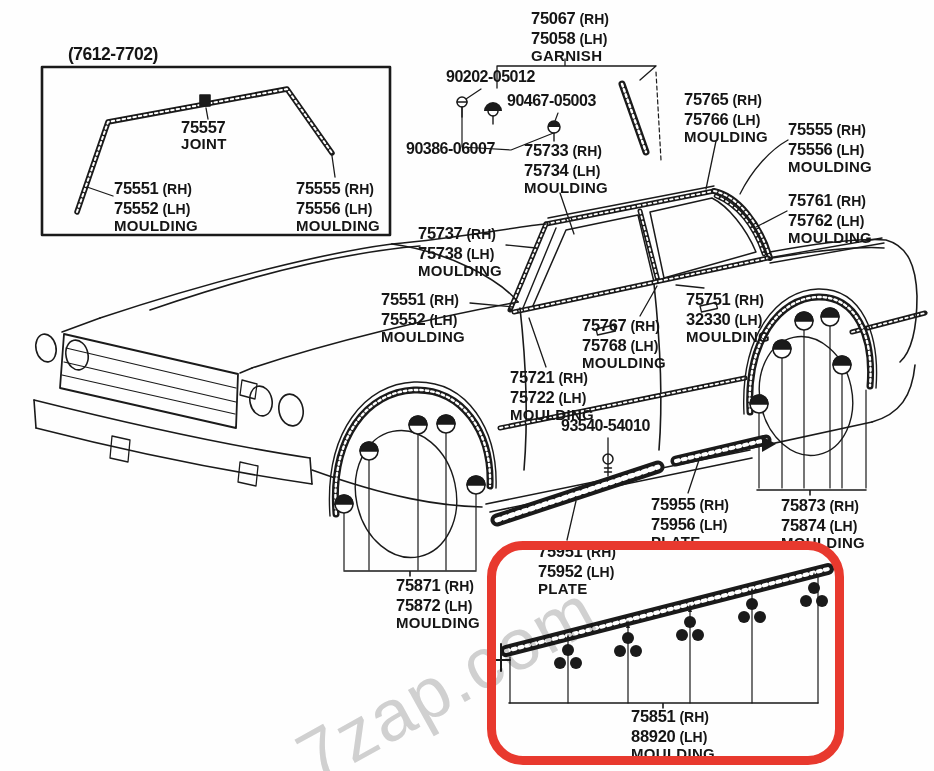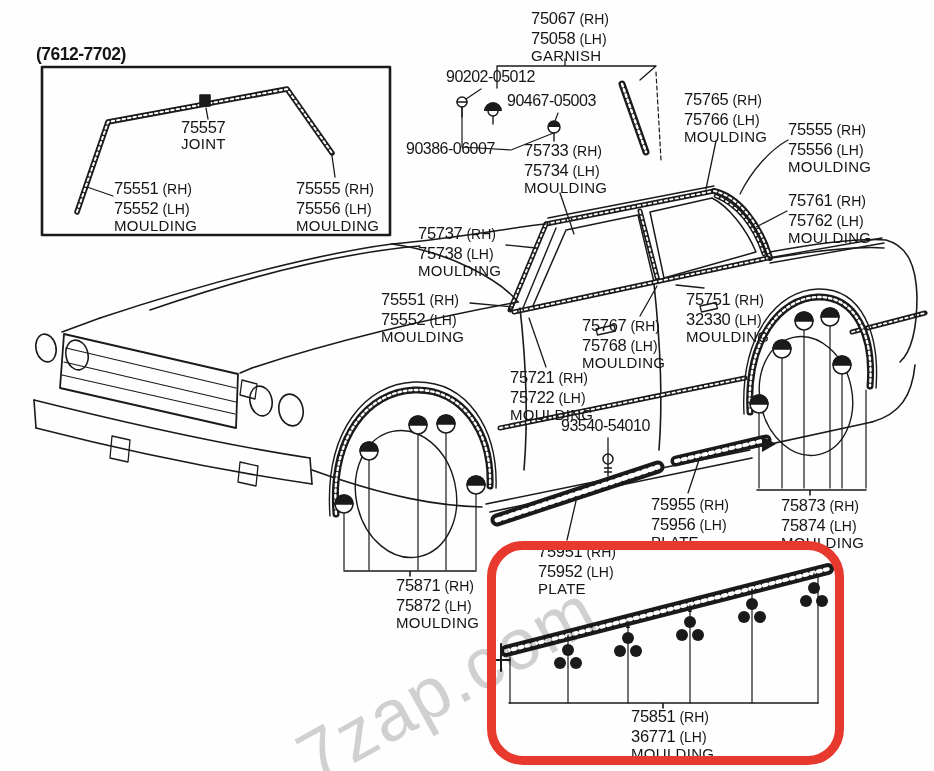--- a/index.html
+++ b/index.html
@@ -1,26 +1,26 @@
 <!DOCTYPE html>
 <html><head>
 <meta charset="utf-8">
 <style>
   html,body{margin:0;padding:0;background:#fff;}
   #stage{position:relative;width:934px;height:771px;background:#fefefe;overflow:hidden;
          font-family:"Liberation Sans",sans-serif;}
   svg{position:absolute;left:0;top:0;z-index:1;}
-  .plabel{position:absolute;z-index:4;font-weight:400;color:#151515;line-height:19px;
+  .plabel{position:absolute;z-index:4;font-weight:700;color:#151515;line-height:19px;
           white-space:nowrap;letter-spacing:-0.3px;}
   .plabel .row{display:flex;align-items:baseline;}
   .plabel .num{font-size:16.5px;}
   .plabel .side{font-size:14px;margin-left:4px;letter-spacing:0;}
   .plabel .cap{font-size:15px;line-height:13px;letter-spacing:0.3px;}
   .single .num{font-size:16px;letter-spacing:-0.5px;margin-top:45px;}
-  .inset-header{position:absolute;z-index:4;font-weight:700;font-size:17.5px;color:#151515;letter-spacing:-0.5px;}
+  .inset-header{position:absolute;z-index:4;font-weight:700;font-size:17.5px;color:#151515;letter-spacing:-0.5px;margin-left:32px;}
   #watermark{position:absolute;left:280px;top:640px;width:340px;height:74px;z-index:5;
              font-size:72px;font-weight:400;color:#c9c9c9;letter-spacing:2px;
              transform:rotate(-29deg);mix-blend-mode:multiply;opacity:0.85;
              font-family:"Liberation Sans",sans-serif;}
   #highlight-box{position:absolute;left:487px;top:541px;width:357px;height:224px;z-index:6;
              border:9px solid #e8392e;border-radius:36px;pointer-events:none;box-sizing:border-box;}
 </style>
 </head>
 <body>
 
@@ -446,21 +446,21 @@
       </div>
     <div class="cap">MOULDING</div>
   </div>
 
   <div class="plabel" style="left:631px;top:707px">
     <div class="row">
         <span class="num">75851</span>
         <span class="side">(RH)</span>
       </div>
     <div class="row">
-        <span class="num">36771</span>
+        <span class="num">88920</span>
         <span class="side">(LH)</span>
       </div>
     <div class="cap">MOULDING</div>
   </div>
 
   <div id="watermark">7zap.com</div>
   <div id="highlight-box"></div>
 </div>
 
 </body></html>

